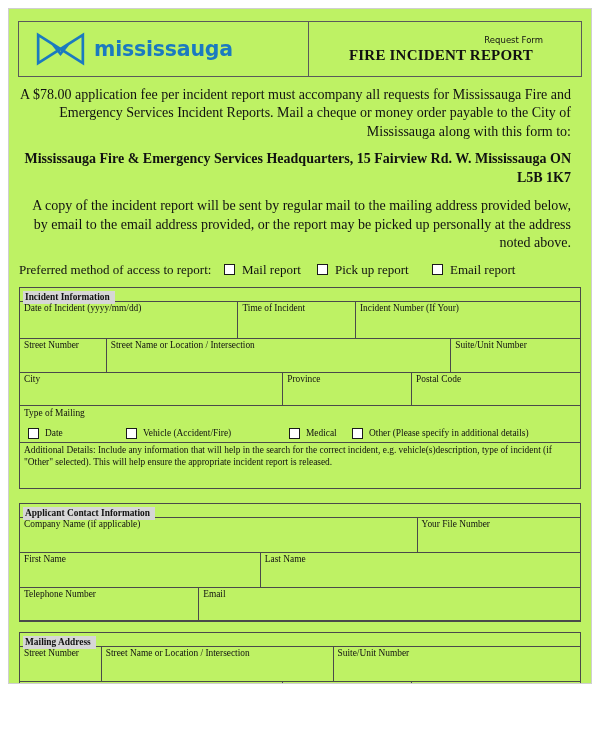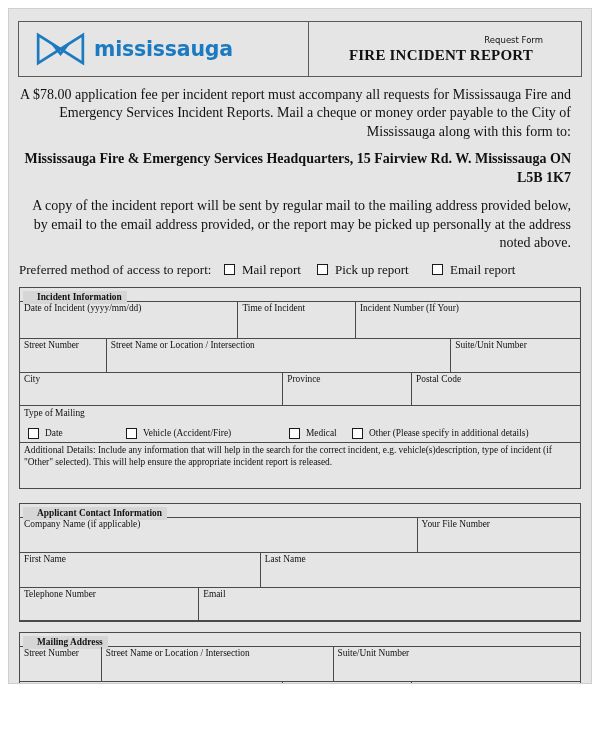--- a/index.html
+++ b/index.html
@@ -14,21 +14,21 @@
     font-family: "Liberation Serif", serif;
     color: #111111;
   }
 
   #page {
     position: absolute;
     left: 8px;
     top: 8px;
     width: 584px;
     height: 676px;
-    background: #e5e5e5;
+    background: #bef264;
     border: 1px solid #cfcfcf;
     box-sizing: border-box;
     overflow: hidden;
   }
 
   .inner {
     position: relative;
     padding: 0;
   }
 
@@ -133,21 +133,21 @@
     border-bottom: 1px solid #4a4a4a;
     height: 13px;
     line-height: 13px;
     padding-left: 3px;
   }
   .sec-title {
     display: inline-block;
     background: #d6d6d6;
     font-weight: bold;
     font-size: 9.4px;
-    padding: 0 5px 0 14px;
+    padding: 0 5px 0 2px;
     line-height: 13px;
   }
   .row {
     display: flex;
     border-bottom: 1px solid #4a4a4a;
   }
   .row.last { border-bottom: 1px solid #4a4a4a; }
   .cell {
     border-right: 1px solid #4a4a4a;
     padding: 1px 0 0 4px;

